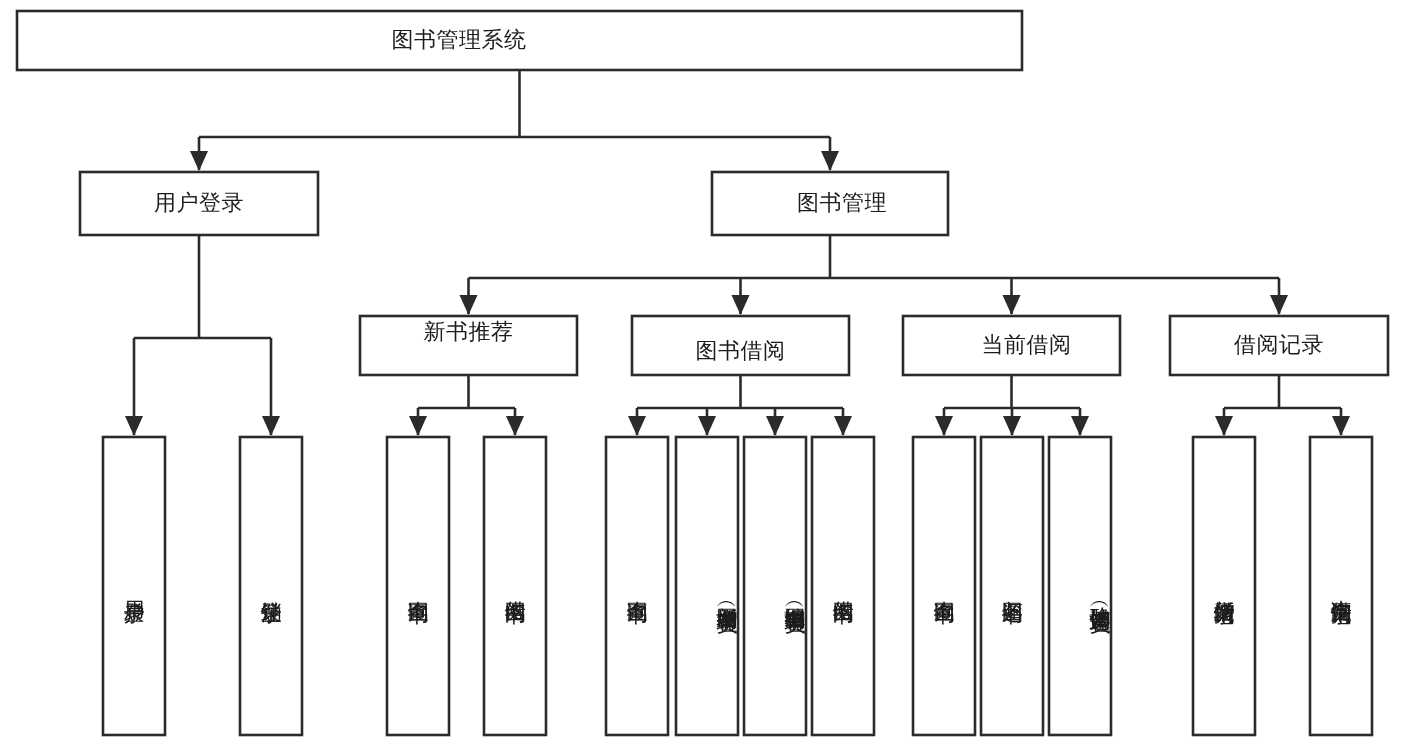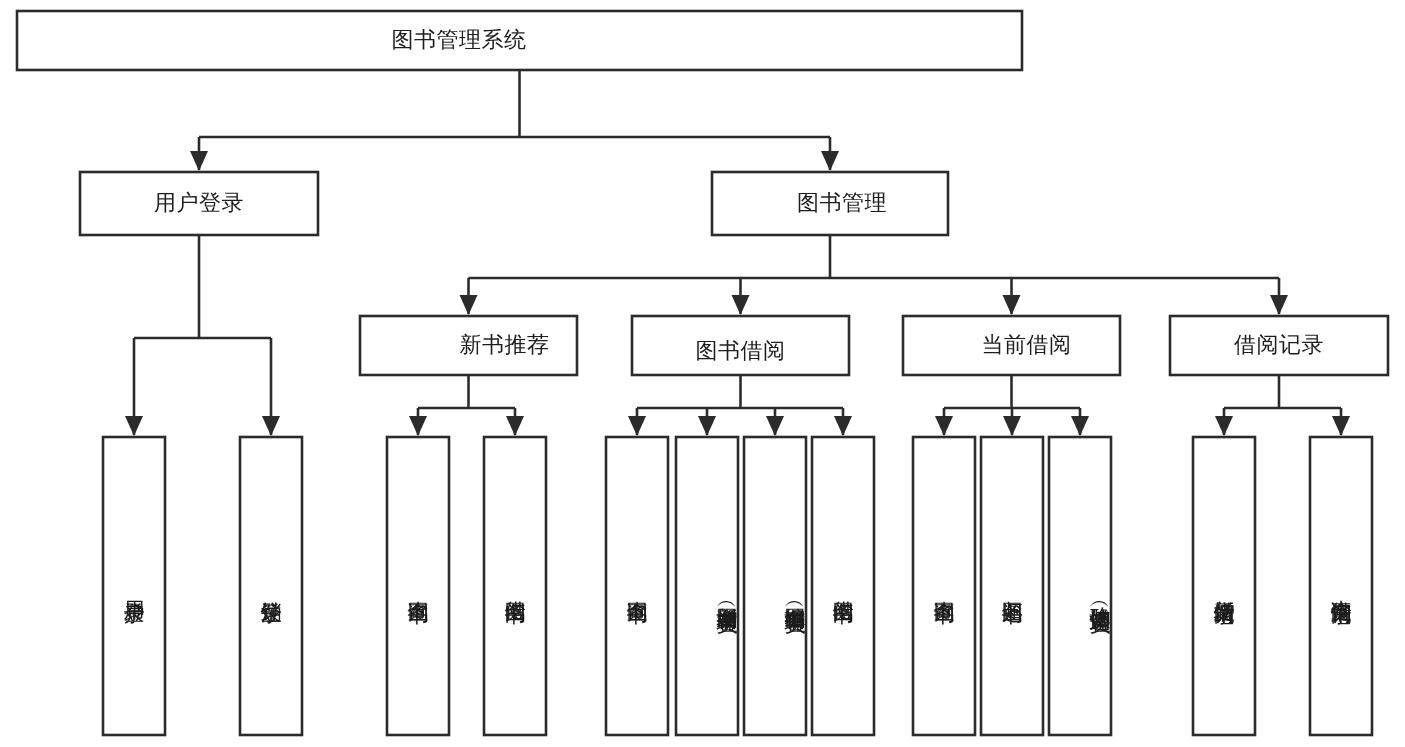--- a/index.html
+++ b/index.html
@@ -161,21 +161,21 @@
         <rect class="node-box" x="1049" y="437" width="62" height="298"></rect>
         <rect class="node-box" x="1193" y="437" width="62" height="298"></rect>
         <rect class="node-box" x="1310" y="437" width="62" height="298"></rect>
       </g>
   </svg>
 
   <div id="label-layer">
       <div class="node-label-h" style="left: 17px; top: 11px; width: 884px; height: 59px;">图书管理系统</div>
       <div class="node-label-h" style="left: 80px; top: 172px; width: 238px; height: 63px;">用户登录</div>
       <div class="node-label-h" style="left: 724px; top: 172px; width: 236px; height: 63px;">图书管理</div>
-      <div class="node-label-h" style="left: 360px; top: 316px; width: 217px; height: 59px; margin-left: 36px;">新书推荐</div>
+      <div class="node-label-h" style="left: 360px; top: 303px; width: 217px; height: 59px;">新书推荐</div>
       <div class="node-label-h" style="left: 632px; top: 316px; width: 217px; height: 71px;">图书借阅</div>
       <div class="node-label-h" style="left: 903px; top: 316px; width: 247px; height: 59px;">当前借阅</div>
       <div class="node-label-h" style="left: 1170px; top: 316px; width: 218px; height: 59px;">借阅记录</div>
       <div class="node-label-v centered" style="left: 103px; top: 437px; width: 62px; height: 298px; padding-top: 0px;">用户登录</div>
       <div class="node-label-v centered" style="left: 240px; top: 437px; width: 62px; height: 298px; padding-top: 0px;">注销登录</div>
       <div class="node-label-v centered" style="left: 387px; top: 437px; width: 62px; height: 298px; padding-top: 0px;">查询图书</div>
       <div class="node-label-v centered" style="left: 484px; top: 437px; width: 62px; height: 298px; padding-top: 0px;">借阅图书</div>
       <div class="node-label-v centered" style="left: 606px; top: 437px; width: 62px; height: 298px; padding-top: 0px;">查询图书</div>
       <div class="node-label-v" style="left: 676px; top: 437px; width: 62px; height: 298px; padding-top: 8px;">新增图书（管理员）</div>
       <div class="node-label-v" style="left: 744px; top: 437px; width: 62px; height: 298px; padding-top: 8px;">编辑图书（管理员）</div>

